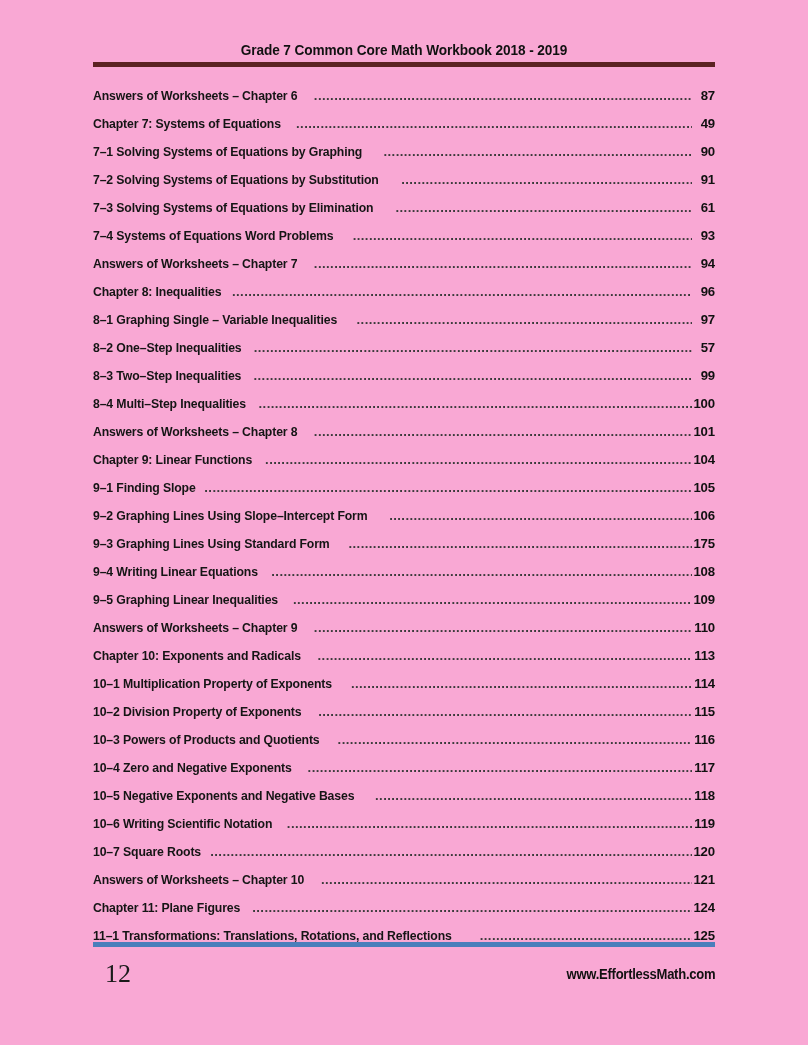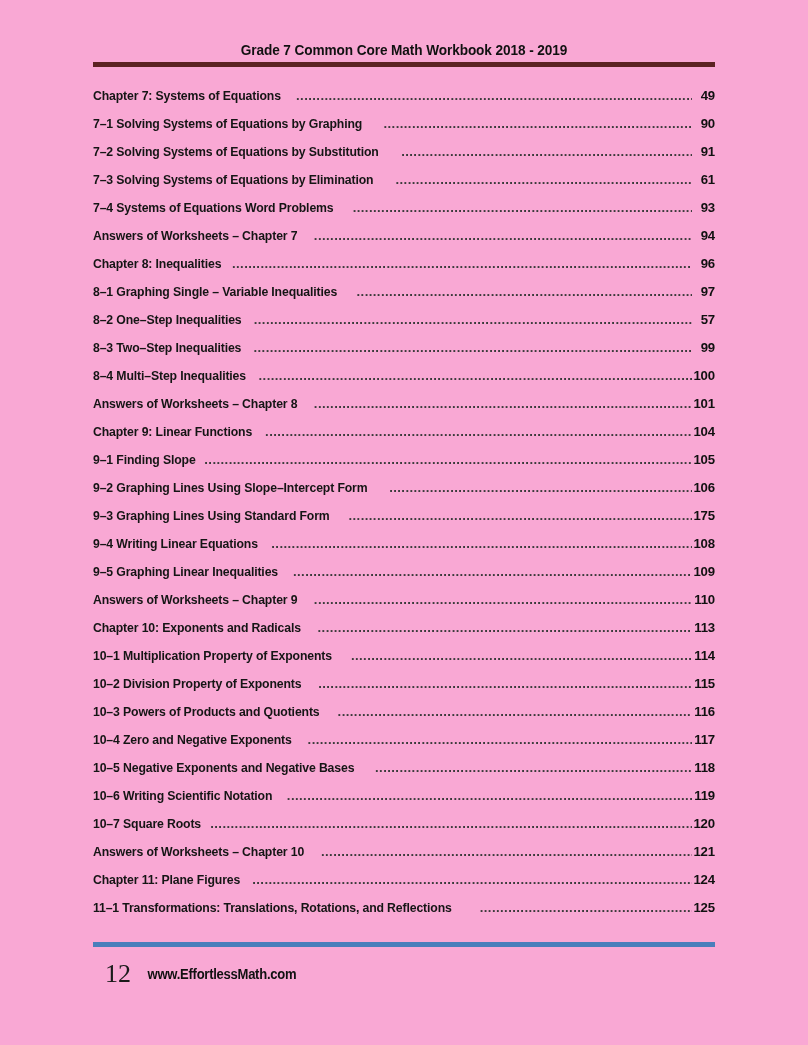--- a/index.html
+++ b/index.html
@@ -107,21 +107,21 @@
     background: #4a7ebb;
   }
   .footer {
     position: absolute;
     left: 93px;
     top: 952px;
     width: 622px;
     height: 44px;
     display: flex;
     align-items: center;
-    justify-content: flex-start;
+    justify-content: space-between;
   }
   .footer-pagenum {
     font-family: "Liberation Serif", serif;
     font-size: 26px;
     font-weight: normal;
     color: #1a1a1a;
     padding-left: 12px;
     line-height: 1;
   }
   .footer-site {
@@ -139,20 +139,25 @@
 
 <div class="page">
 
   <div class="header">
     <div class="header-title">Grade 7 Common Core Math Workbook 2018 - 2019</div>
     <div class="header-rule" style="background: rgb(92, 34, 34);"></div>
   </div>
 
   <div class="toc" id="toc-list">
       <div class="toc-entry">
+        <span class="toc-label">Answers of Worksheets – Chapter 6</span>
+        <span class="toc-leader"></span>
+        <span class="toc-page">87</span>
+      </div>
+      <div class="toc-entry">
         <span class="toc-label">Chapter 7: Systems of Equations</span>
         <span class="toc-leader"></span>
         <span class="toc-page">49</span>
       </div>
       <div class="toc-entry">
         <span class="toc-label">7–1 Solving Systems of Equations by Graphing</span>
         <span class="toc-leader"></span>
         <span class="toc-page">90</span>
       </div>
       <div class="toc-entry">

